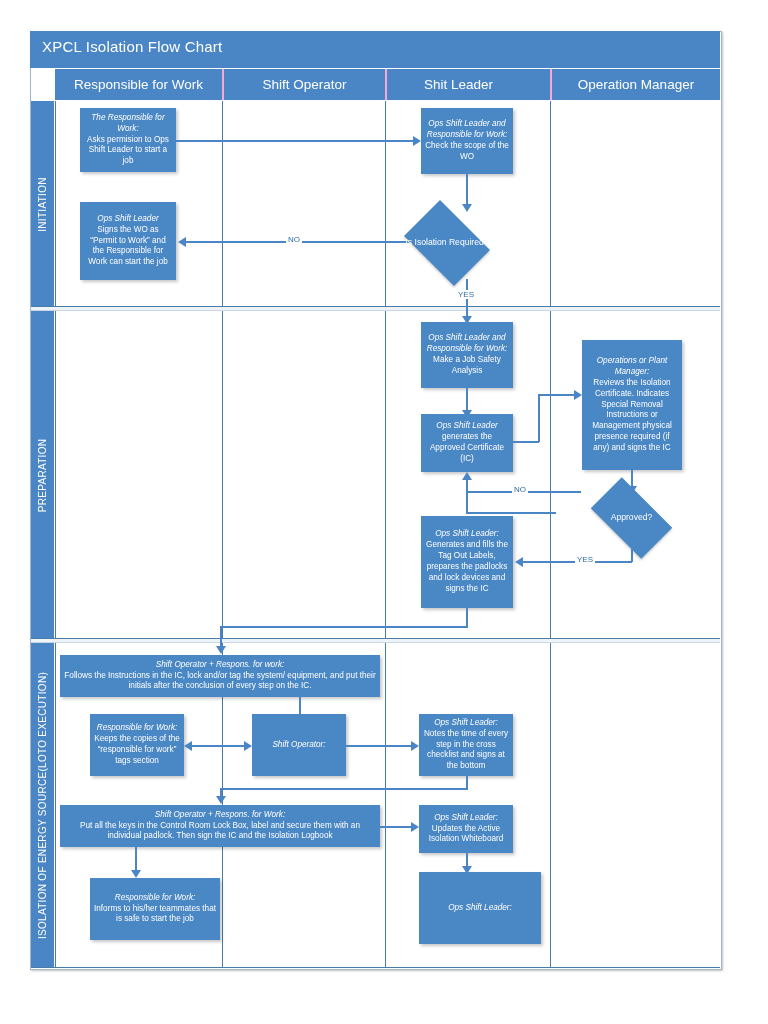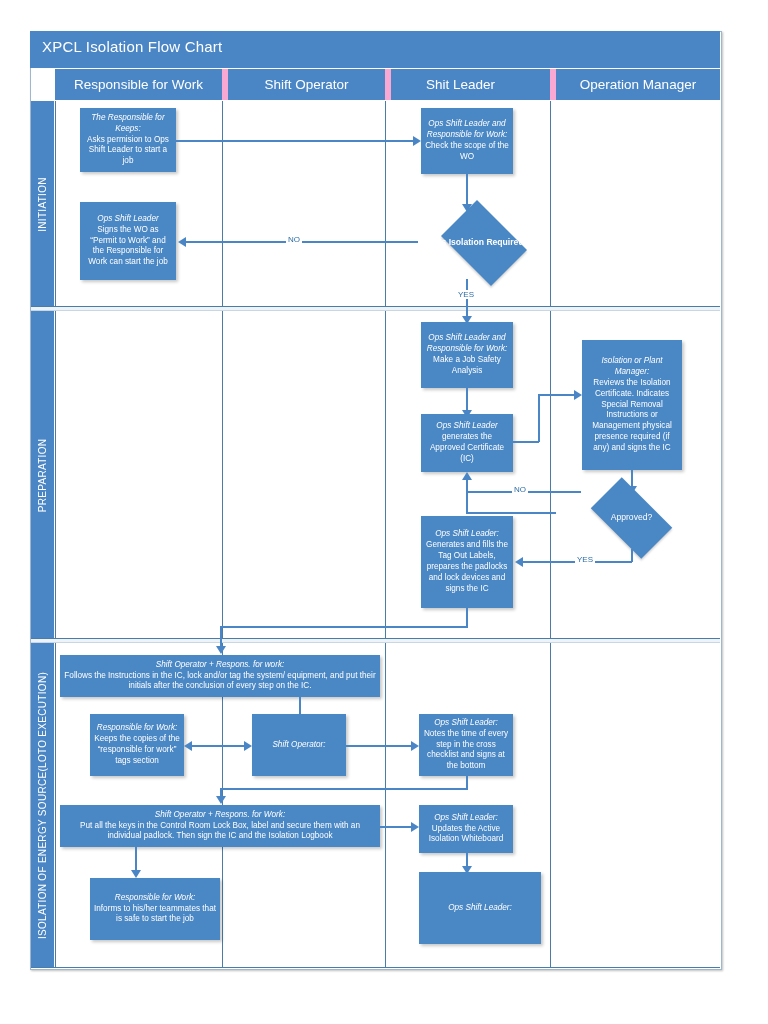--- a/index.html
+++ b/index.html
@@ -14,21 +14,21 @@
 
   
   .title-band{position:absolute;left:30px;top:31px;width:690px;height:37px;
               background:#4a86c5;color:#ffffff;}
   .title-text{position:absolute;left:12px;top:7px;font-size:15px;letter-spacing:.2px;}
 
   
   .hdr-band{position:absolute;left:55px;top:69px;width:665px;height:31px;background:#4a86c5;}
   .hdr-cell{position:absolute;top:69px;height:31px;background:#4a86c5;color:#fff;
             font-size:13.5px;display:flex;align-items:center;justify-content:center;
-            border-left:6px solid #f9a8d4;box-sizing:border-box;}
+            border-left:2px solid #f9a8d4;box-sizing:border-box;}
 
   
   .lane-label{position:absolute;left:31px;width:23px;background:#4a86c5;color:#fff;
               font-size:10px;letter-spacing:.3px;
               display:flex;align-items:center;justify-content:center;}
   .lane-label span{transform:rotate(-90deg);white-space:nowrap;display:block;}
 
   
   .vline{position:absolute;width:1px;background:#4a7ca8;}
   .hline{position:absolute;height:1px;background:#4a7ca8;}
@@ -94,39 +94,39 @@
   <div class="vline" style="left:222px;top:101px;height:867px;"></div>
   <div class="vline" style="left:385px;top:101px;height:867px;"></div>
   <div class="vline" style="left:550px;top:101px;height:867px;"></div>
   <div class="hline" style="left:31px;top:967px;width:689px;"></div>
 
   <div class="sec-div" style="top:306px;"></div>
   <div class="sec-div" style="top:638px;"></div>
 
   <div class="box" style="left:80px;top:108px;width:96px;height:64px;">
     <div>
-      <span class="ital">The Responsible for Keeps:</span><br>
+      <span class="ital">The Responsible for Work:</span><br>
       <span>Asks permision to Ops Shift Leader to start a job</span>
     </div>
   </div>
 
   <div class="box" style="left:421px;top:108px;width:92px;height:66px;">
     <div>
       <span class="ital">Ops Shift Leader and Responsible for Work:</span><br>
       <span>Check the scope of the WO</span>
     </div>
   </div>
 
   <div class="conn h" style="left:176px;top:140px;width:237px;"></div>
   <div class="arrow right" style="left:413px;top:135.5px;"></div>
 
   <div class="conn v" style="left:466px;top:174px;height:32px;"></div>
   <div class="arrow down" style="left:462px;top:204px;"></div>
 
-  <div class="diamond" style="left:434px;top:207px;width:100px;height:72px;font-weight:bold;">
+  <div class="diamond" style="left:397px;top:207px;width:100px;height:72px;">
     <div class="dshape"></div>
     <div class="dtxt">Is Isolation Required?</div>
   </div>
 
   <div class="box" style="left:80px;top:202px;width:96px;height:78px;">
     <div>
       <span class="ital">Ops Shift Leader</span><br>
       <span>Signs the WO as “Permit to Work” and the Responsible for Work can start the job</span>
     </div>
   </div>
@@ -151,21 +151,21 @@
 
   <div class="box" style="left:421px;top:414px;width:92px;height:58px;">
     <div>
       <span class="ital">Ops Shift Leader</span><br>
       <span>generates the Approved Certificate (IC)</span>
     </div>
   </div>
 
   <div class="box" style="left:582px;top:340px;width:100px;height:130px;">
     <div>
-      <span class="ital">Isolation or Plant Manager:</span><br>
+      <span class="ital">Operations or Plant Manager:</span><br>
       <span>Reviews the Isolation Certificate. Indicates Special Removal Instructions or Management physical presence required (if any) and signs the IC</span>
     </div>
   </div>
 
   <div class="conn h" style="left:513px;top:441px;width:26px;"></div>
   <div class="conn v" style="left:538px;top:394px;height:48px;"></div>
   <div class="conn h" style="left:538px;top:394px;width:36px;"></div>
   <div class="arrow right" style="left:574px;top:389.5px;"></div>
 
   <div class="conn v" style="left:631px;top:470px;height:18px;"></div>

